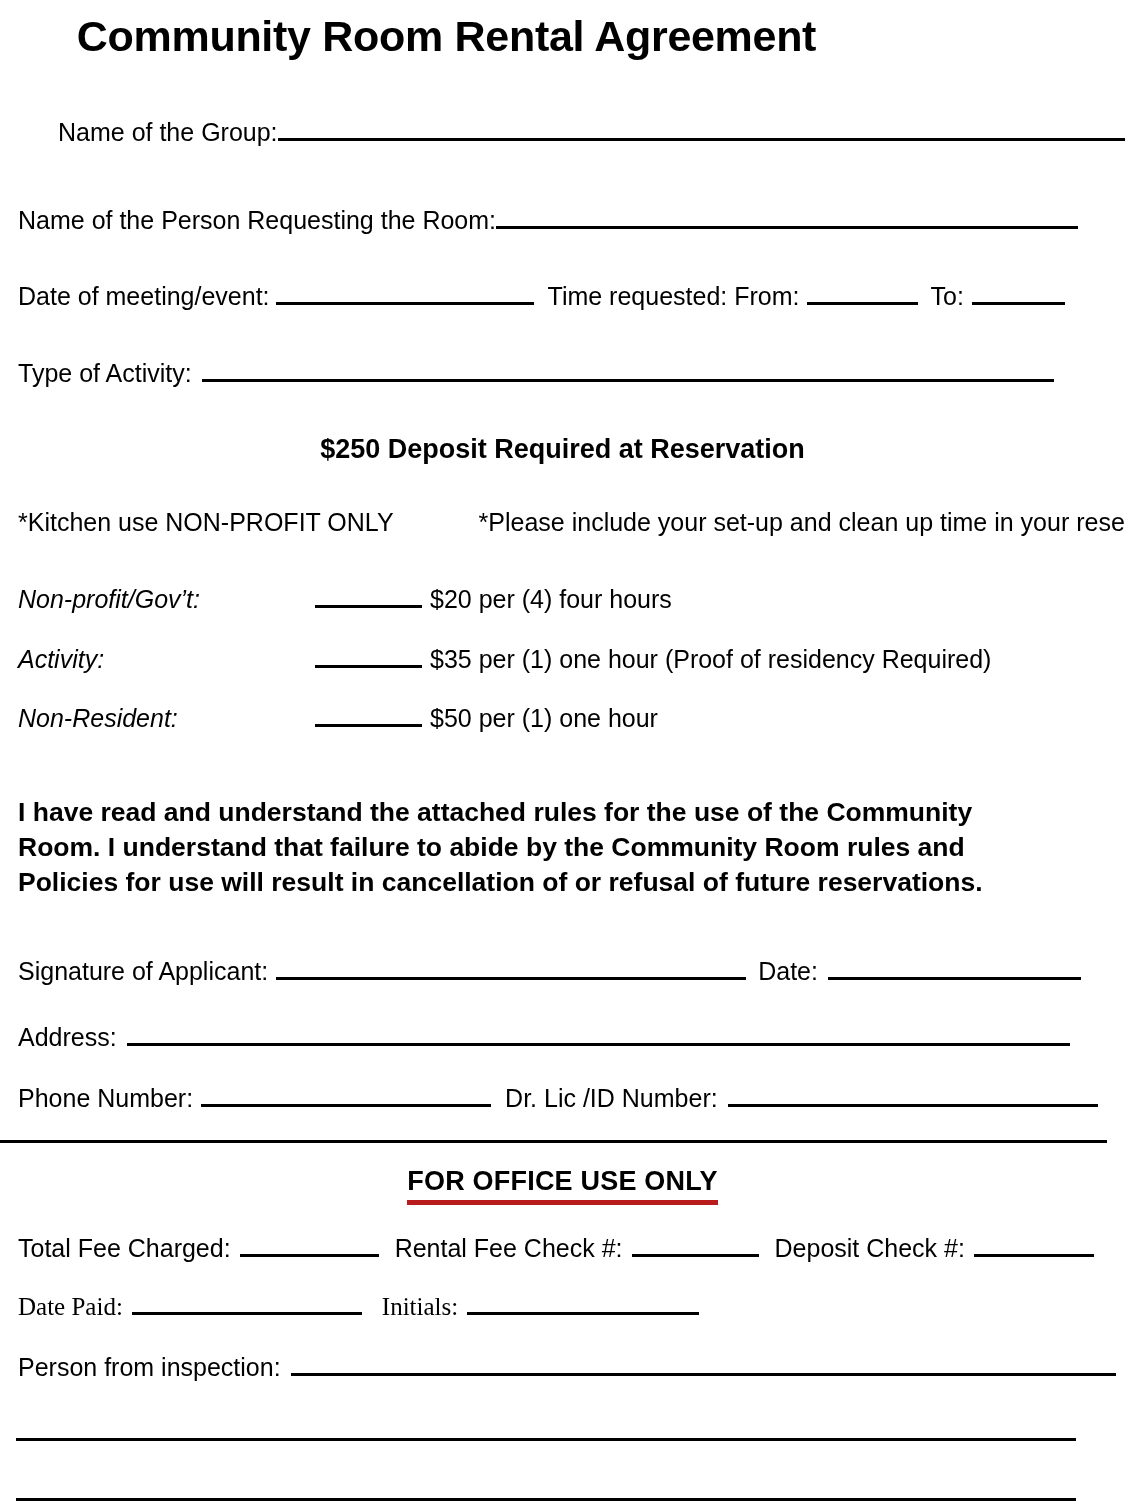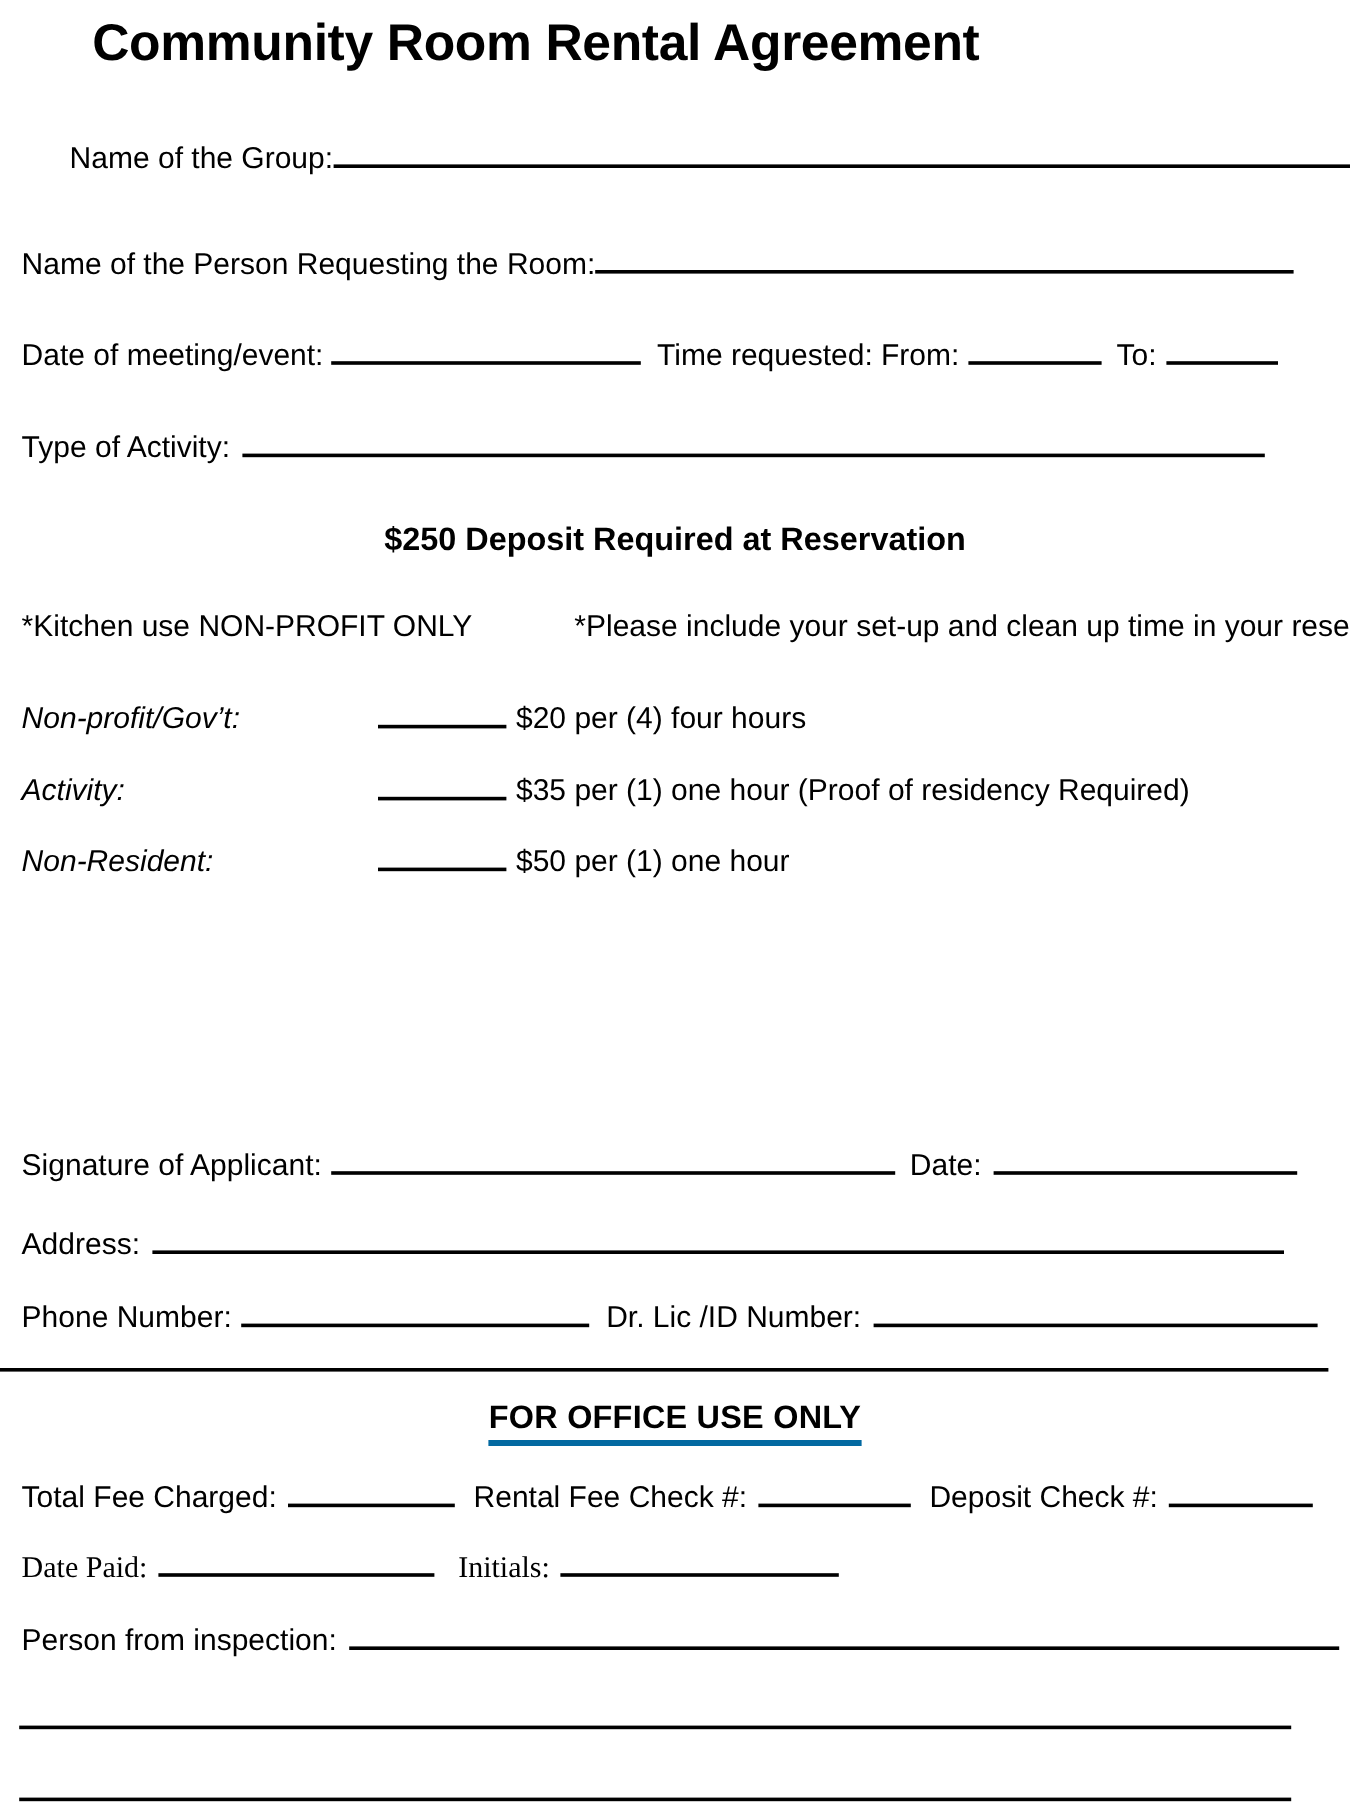--- a/index.html
+++ b/index.html
@@ -70,21 +70,21 @@
     white-space: nowrap;
   }
   .deposit-head { top: 434px; font-size: 27px; }
   .office-head  {
     top: 1166px;
     font-size: 27px;
     letter-spacing: 0.2px;
   }
   .office-head .u {
     display: inline-block;
-    border-bottom: 5px solid #0369a1;
+    border-bottom: 5px solid #b91c1c;
     padding-bottom: 3px;
   }
 
   
   .notice {
     position: absolute;
     left: 18px;
     top: 795px;
     width: 1030px;
     font-size: 26.5px;
@@ -151,20 +151,21 @@
   </div>
 
   <div class="fee-row" style="top:644px;">
     <span class="fee-name">Activity:</span><span class="fee-blank"></span><span class="fee-desc">$35 per (1) one hour (Proof of residency Required)</span>
   </div>
 
   <div class="fee-row" style="top:703px;">
     <span class="fee-name">Non-Resident:</span><span class="fee-blank"></span><span class="fee-desc">$50 per (1) one hour</span>
   </div>
 
+  <div class="notice">I have read and understand the attached rules for the use of the Community Room. I understand that failure to abide by the Community Room rules and Policies for use will result in cancellation of or refusal of future reservations.</div>
 
   <div class="row" style="top:956px;">
     <span class="lbl">Signature of Applicant:</span><span class="blank" style="width:470px;margin-left:8px;"></span><span class="sp" style="width:12px;"></span><span class="lbl">Date:</span><span class="blank" style="width:253px;margin-left:10px;"></span>
   </div>
 
   <div class="row" style="top:1022px;">
     <span class="lbl">Address:</span><span class="blank" style="width:943px;margin-left:10px;"></span>
   </div>
 
   <div class="row" style="top:1083px;">

